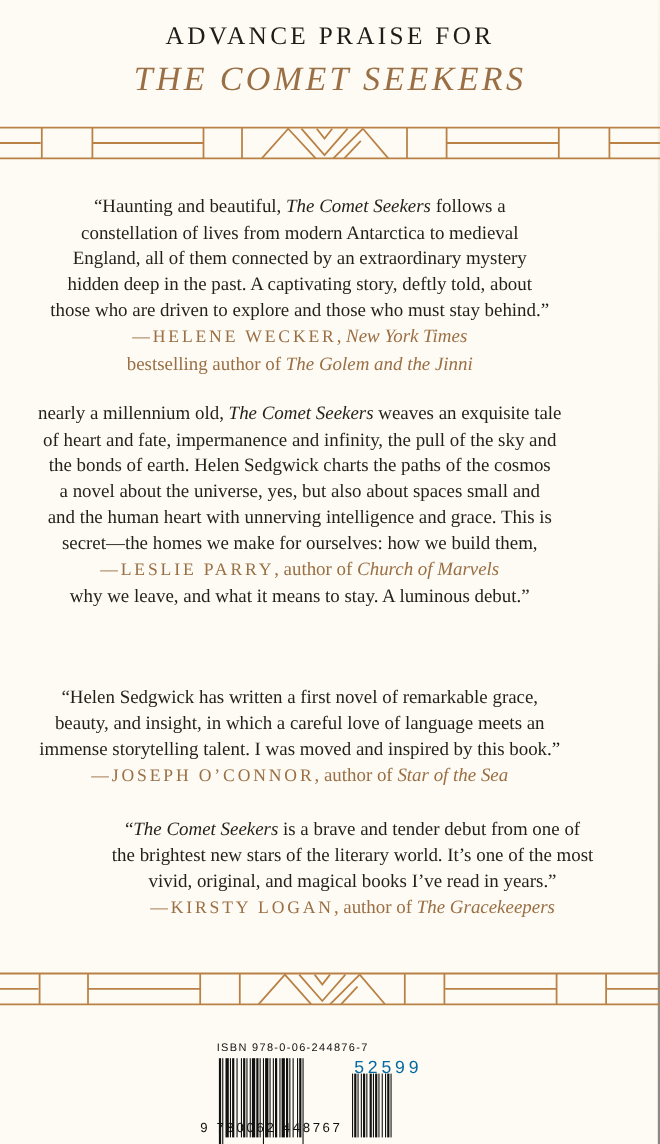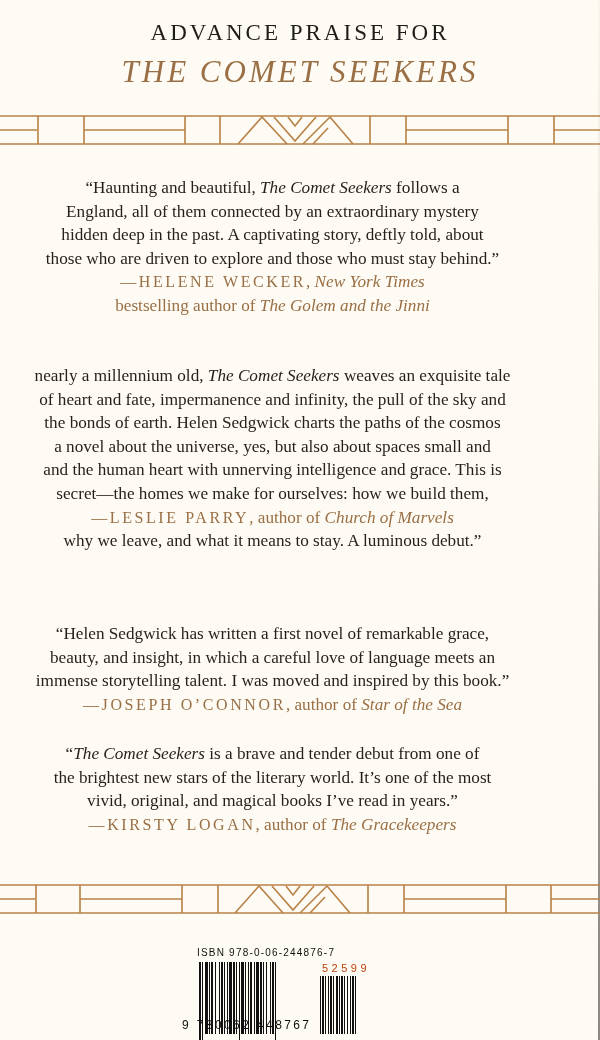--- a/index.html
+++ b/index.html
@@ -45,21 +45,21 @@
     font-size:10px; letter-spacing:1.2px; color:#111;
   }
   .bars { position:absolute; left:17px; top:14px; height:72px; width:112px; display:flex; align-items:flex-start; }
   .bars span { display:block; height:72px; background:#111; }
   .digits-main {
     position:absolute; left:0; top:70px; font-family:"Liberation Sans", "DejaVu Sans", sans-serif;
     font-size:12px; letter-spacing:2.4px; color:#111; background:transparent;
   }
   .addon-label {
     position:absolute; left:140px; top:14px; font-family:"Liberation Sans", "DejaVu Sans", sans-serif;
-    font-size:11px; letter-spacing:3.5px; color:#c2410c;
+    font-size:16px; letter-spacing:3.5px; color:#0369a1;
   }
   .addon-bars { position:absolute; left:138px; top:28px; height:58px; width:58px; display:flex; }
   .addon-bars span { display:block; height:58px; background:#111; }
 </style>
 </head>
 <body>
 
 <div class="edge-shadow"></div>
 
 <div class="header">
@@ -90,20 +90,21 @@
       <line x1="508" y1="2" x2="508" y2="30"></line>
       <line x1="554" y1="2" x2="554" y2="30"></line>
       <line x1="554" y1="16" x2="600" y2="16"></line>
     </g>
   </svg>
 </div>
 
 <div class="quotes">
   <div class="quote" id="q0" style="top:0px;">
       <span class="line">“Haunting and beautiful, <i>The Comet Seekers</i> follows a</span>
+      <span class="line">constellation of lives from modern Antarctica to medieval</span>
       <span class="line">England, all of them connected by an extraordinary mystery</span>
       <span class="line">hidden deep in the past. A captivating story, deftly told, about</span>
       <span class="line">those who are driven to explore and those who must stay behind.”</span>
       <span class="line attr"><span class="name">—HELENE WECKER</span><span class="name-sep">, </span><i>New York Times</i></span>
       <span class="line attr">bestselling author of <i>The Golem and the Jinni</i></span>
     </div>
   <div class="quote" id="q1" style="top:188px;">
       <span class="line">nearly a millennium old, <i>The Comet Seekers</i> weaves an exquisite tale</span>
       <span class="line">of heart and fate, impermanence and infinity, the pull of the sky and</span>
       <span class="line">the bonds of earth. Helen Sedgwick charts the paths of the cosmos</span>
@@ -112,21 +113,21 @@
       <span class="line">secret—the homes we make for ourselves: how we build them,</span>
       <span class="line attr"><span class="name">—LESLIE PARRY</span><span class="name-sep">, </span>author of <i>Church of Marvels</i></span>
       <span class="line">why we leave, and what it means to stay. A luminous debut.”</span>
     </div>
   <div class="quote" id="q2" style="top:446px;">
       <span class="line">“Helen Sedgwick has written a first novel of remarkable grace,</span>
       <span class="line">beauty, and insight, in which a careful love of language meets an</span>
       <span class="line">immense storytelling talent. I was moved and inspired by this book.”</span>
       <span class="line attr"><span class="name">—JOSEPH O’CONNOR</span><span class="name-sep">, </span>author of <i>Star of the Sea</i></span>
     </div>
-  <div class="quote" id="q3" style="top:566px;">
+  <div class="quote" id="q3" style="top:566px;padding-left:48px;">
       <span class="line">“<i>The Comet Seekers</i> is a brave and tender debut from one of</span>
       <span class="line">the brightest new stars of the literary world. It’s one of the most</span>
       <span class="line">vivid, original, and magical books I’ve read in years.”</span>
       <span class="line attr"><span class="name">—KIRSTY LOGAN</span><span class="name-sep">, </span>author of <i>The Gracekeepers</i></span>
     </div>
 </div>
 
 <div class="band bottom">
   <svg width="600" height="32" viewBox="0 0 600 32">
     <g stroke="#b98146" stroke-width="1.6" fill="none">

